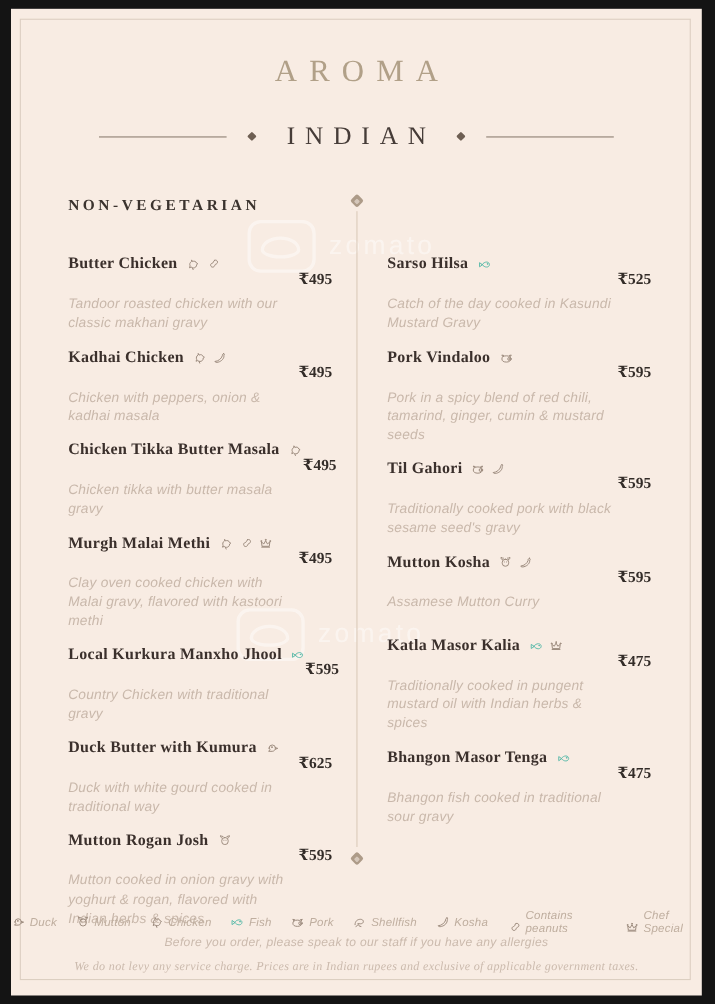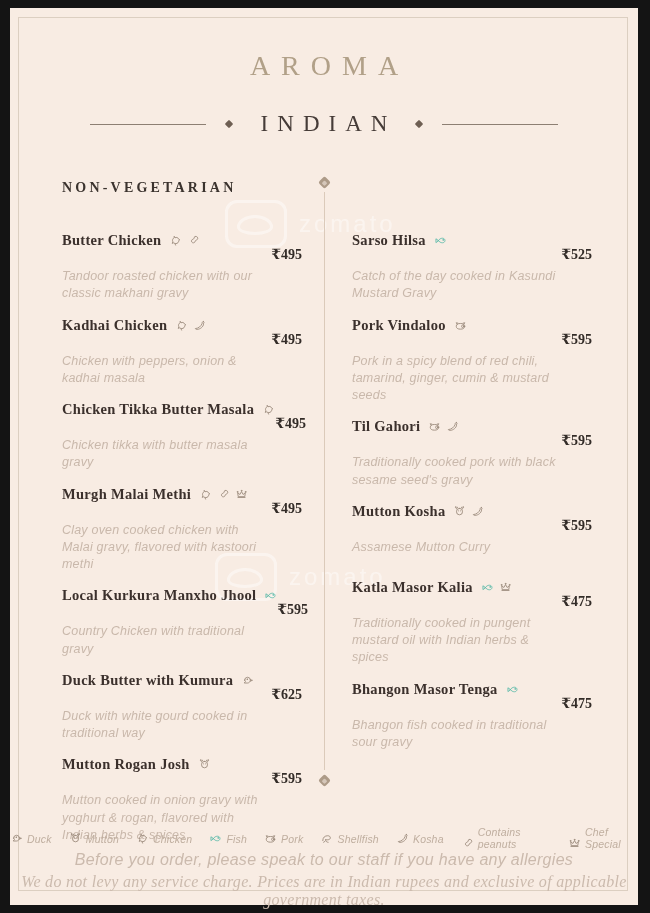--- a/index.html
+++ b/index.html
@@ -76,21 +76,21 @@
   }
   
   .legend{
     position:absolute;left:0;top:818px;width:100%;
     display:flex;justify-content:center;gap:17px;align-items:center;z-index:1;
   }
   .legend-item{display:flex;align-items:flex-end;gap:4px;color:#9b8a7c;font-style:italic;}
   .legend-item .label{font-size:10.5px;color:#bfae9f;letter-spacing:.2px;}
   .footnote{
     position:absolute;left:0;width:100%;text-align:center;
-    font-size:16px;font-style:italic;color:#cbbaad;letter-spacing:.3px;z-index:1;
+    font-size:11px;font-style:italic;color:#cbbaad;letter-spacing:.3px;z-index:1;
   }
   .footnote.n1{top:843px;}
   .footnote.n2{top:865px;font-family:Liberation Serif, serif;}
 </style>
 </head>
 <body>
 
 <div class="page">
   <div class="inner-border"></div>
 

